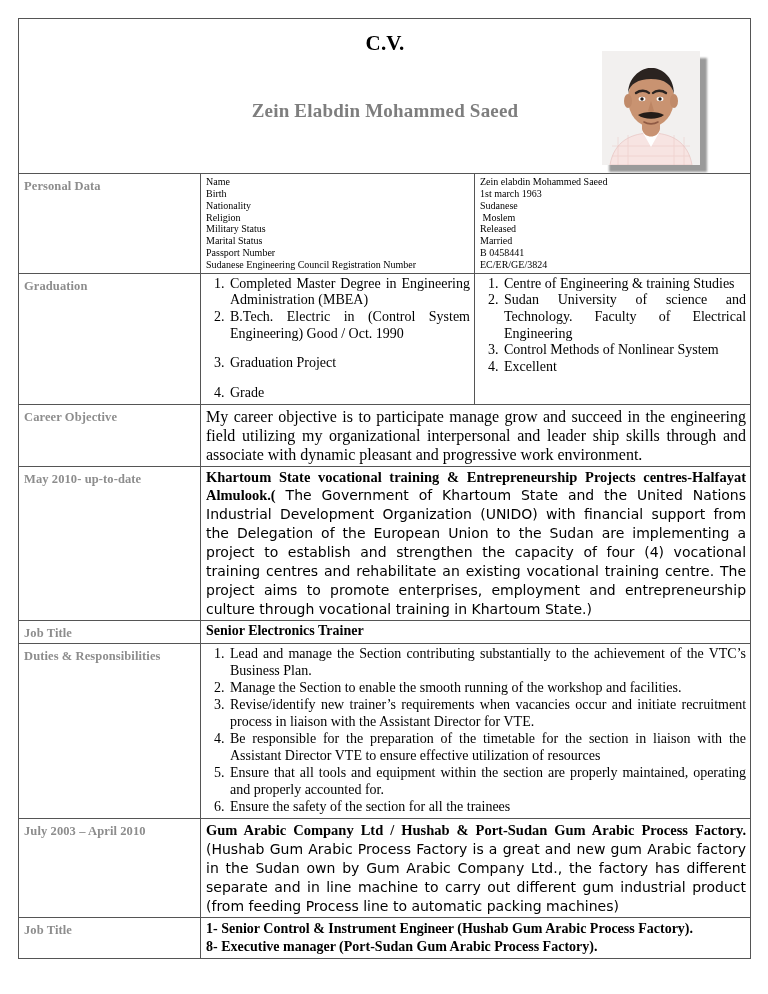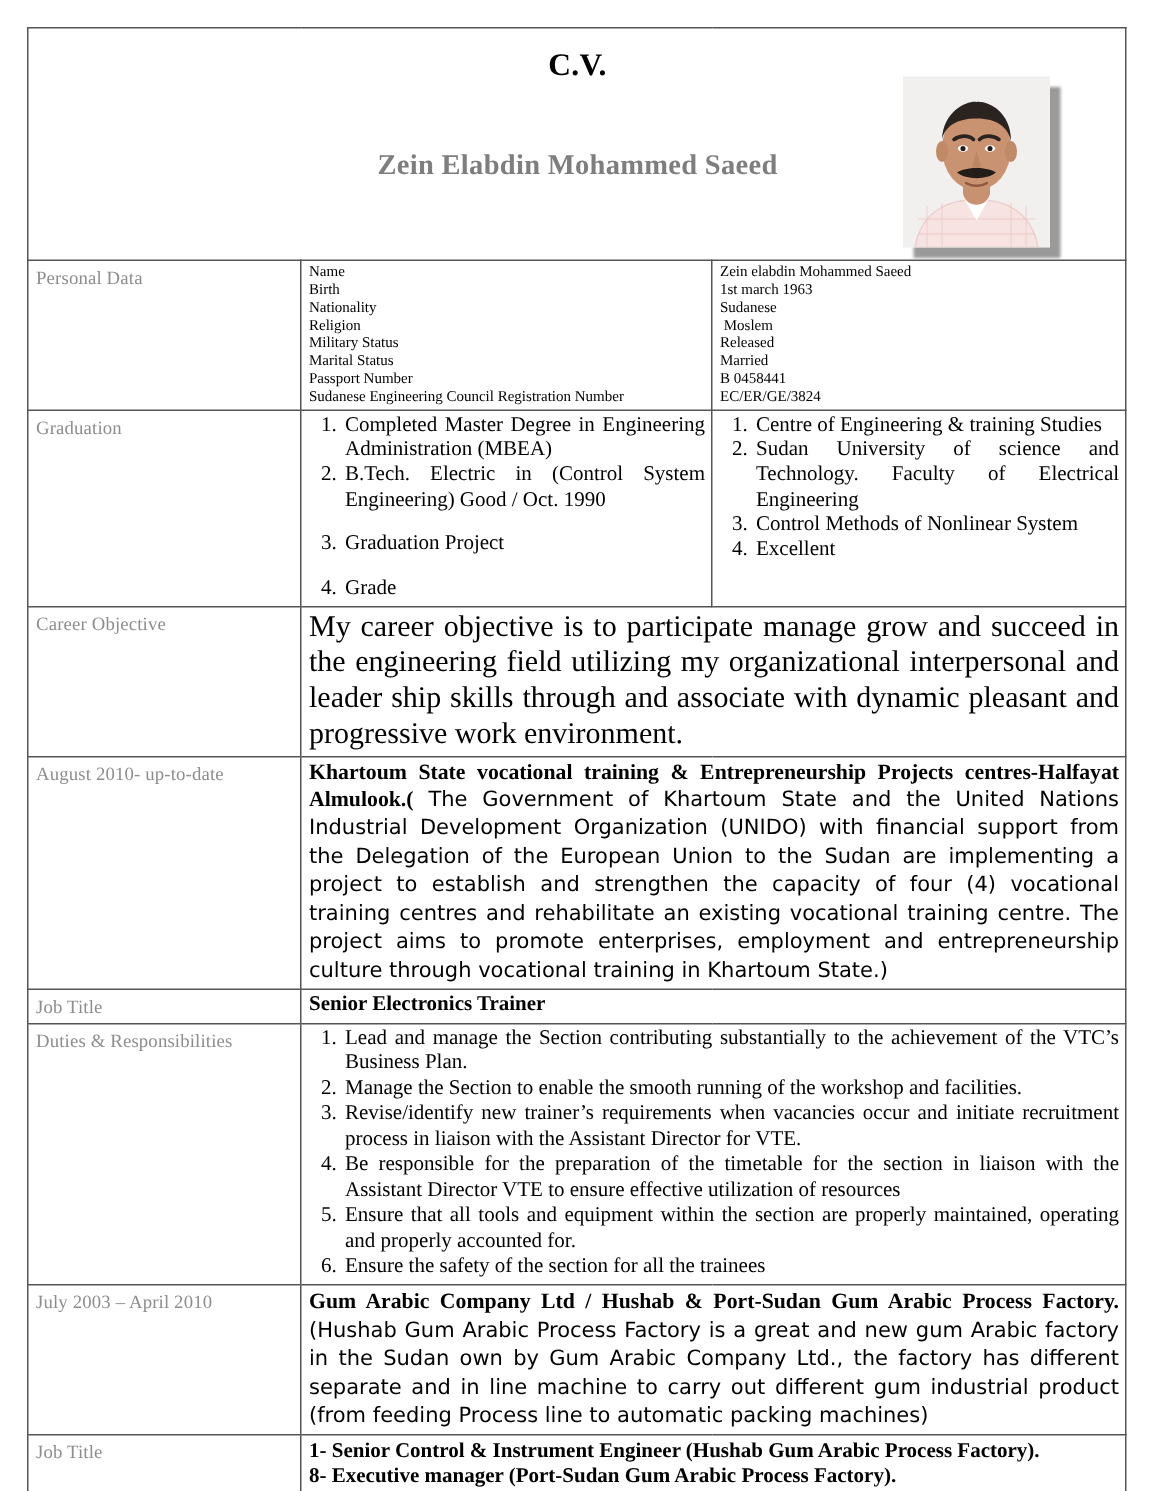--- a/index.html
+++ b/index.html
@@ -85,31 +85,31 @@
     left: 0;
     width: 98px;
     height: 114px;
     background: #efefef;
     overflow: hidden;
   }
   .photo svg { display: block; }
 
   
   .lbl {
-    font-weight: normal;
+    font-weight: bold;
     font-size: 12.5px;
     color: #8d8d8d;
     letter-spacing: 0.1px;
     margin-top: 21px;
   }
   td.label-cell { vertical-align: middle; }
 
   
   .serif-body {
-    font-size: 20px;
+    font-size: 16px;
     line-height: 1.19;
     text-align: justify;
   }
   .plain-line {
     font-size: 10px;
     line-height: 1.185;
     white-space: pre-wrap;
   }
 
   
@@ -280,21 +280,21 @@
           <span class="lbl">Career Objective</span>
         </td>
         <td colspan="2">
           <div class="serif-body">My career objective is to participate manage grow and succeed in the engineering field utilizing my organizational interpersonal and leader ship skills through and associate with dynamic pleasant and progressive work environment.</div>
         </td>
       </tr>
 
 
       <tr>
         <td class="label-cell">
-          <span class="lbl">August 2010- up-to-date</span>
+          <span class="lbl">May 2010- up-to-date</span>
         </td>
         <td colspan="2">
           <div class="job-head"><span>Khartoum State vocational training &amp; Entrepreneurship  Projects centres-Halfayat  Almulook.(</span><span class="job-note"> The Government of Khartoum State and the United Nations Industrial Development Organization (UNIDO) with financial support from the Delegation of the European Union to the Sudan are implementing a project to establish and strengthen the capacity of four (4) vocational training centres and rehabilitate an existing vocational training centre. The project aims to promote enterprises, employment and entrepreneurship culture through vocational training in Khartoum State.)</span></div>
         </td>
       </tr>
 
       <tr>
         <td class="label-cell">
           <span class="lbl">Job Title</span>
         </td>

